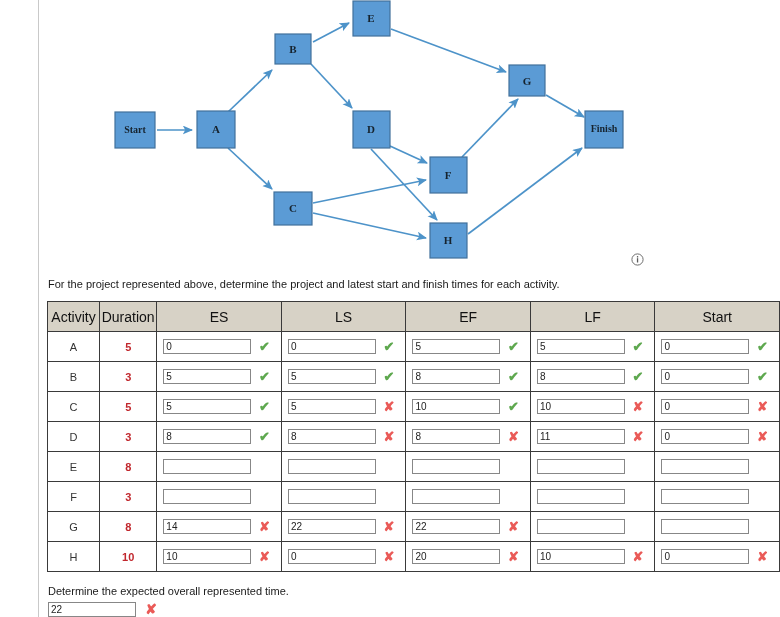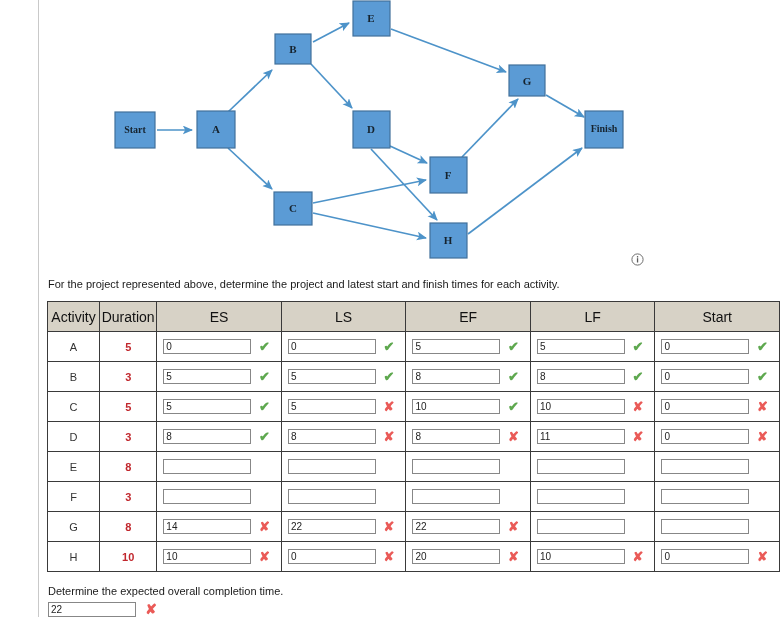--- a/index.html
+++ b/index.html
@@ -459,17 +459,17 @@
         <td>
           <div class="cellwrap">
             <input type="text" class="ans" value="0" style="">
             <span class="mark bad">✘</span>
           </div>
         </td>
       </tr>
     </tbody>
 </table>
 
-<div class="foot-label">Determine the expected overall completion time.</div>
+<div class="foot-label">Determine the expected overall represented time.</div>
 <div class="foot-row">
   <input class="ans" type="text" value="22" style="">
   <span class="mark bad" id="foot-mark">✘</span>
 </div>
 
 </body></html>

